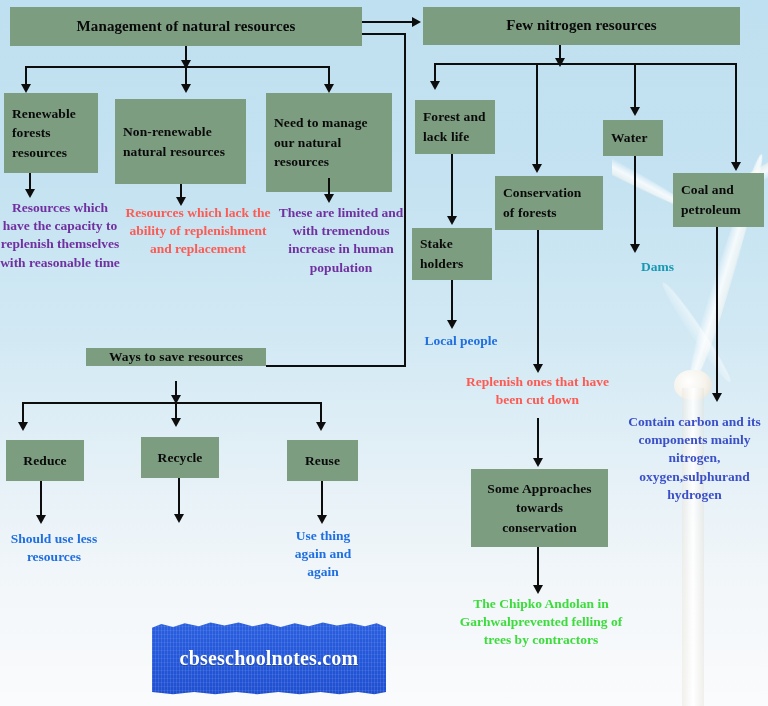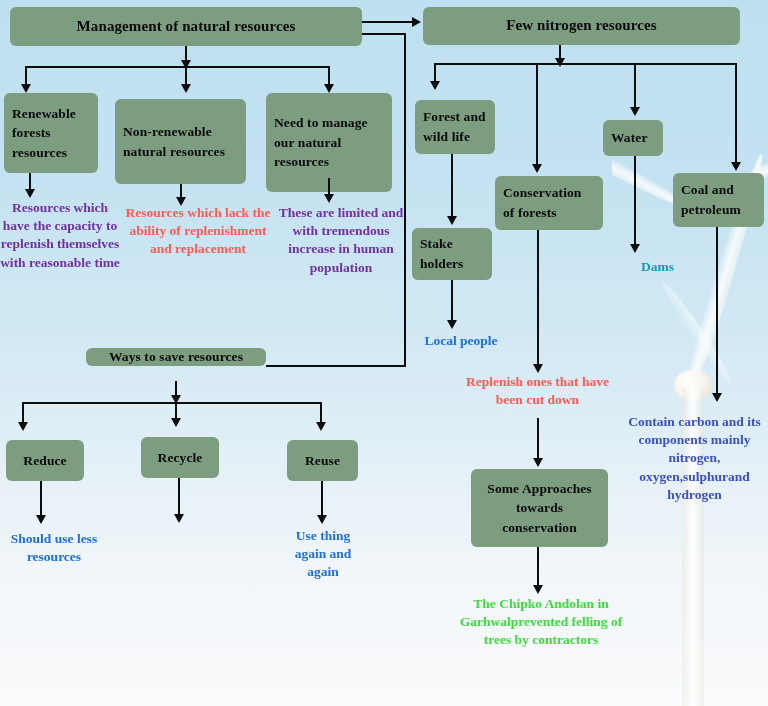--- a/index.html
+++ b/index.html
@@ -61,21 +61,20 @@
     background:#7d9d81;
     color:#0a0a0a;
     font-weight:bold;
     font-size:13.5px;
     line-height:1.45;
     box-sizing:border-box;
     padding:5px 8px;
     display:flex;
     align-items:center;
     letter-spacing:.1px;
-    border-radius:6px;
   }
   .box.center{justify-content:center;text-align:center;}
   .box.left{justify-content:flex-start;text-align:left;}
   
   .note{
     position:absolute;
     font-weight:bold;
     font-size:13.5px;
     line-height:1.35;
     text-align:center;
@@ -211,21 +210,21 @@
 
   <div class="ln v" style="left:536px;top:63px;height:106px;"></div>
   <div class="arrow-d" style="left:532px;top:164px;"></div>
 
   <div class="ln v" style="left:634px;top:63px;height:49px;"></div>
   <div class="arrow-d" style="left:630px;top:107px;"></div>
 
   <div class="ln v" style="left:735px;top:63px;height:104px;"></div>
   <div class="arrow-d" style="left:731px;top:162px;"></div>
 
-  <div class="box left" style="left:415px;top:100px;width:80px;height:54px;">Forest and wild life</div>
+  <div class="box left" style="left:415px;top:100px;width:80px;height:54px;">Forest and lack life</div>
 
   <div class="ln v" style="left:451px;top:154px;height:68px;"></div>
   <div class="arrow-d" style="left:447px;top:216px;"></div>
 
   <div class="box left" style="left:412px;top:228px;width:80px;height:52px;">Stake holders</div>
 
   <div class="ln v" style="left:451px;top:280px;height:46px;"></div>
   <div class="arrow-d" style="left:447px;top:320px;"></div>
 
   <div class="note blue" style="left:406px;top:332px;width:110px;">Local people</div>
@@ -254,14 +253,18 @@
 
   <div class="note teal" style="left:594px;top:258px;width:80px;text-align:right;">Dams</div>
 
   <div class="box left" style="left:673px;top:173px;width:91px;height:54px;">Coal and petroleum</div>
 
   <div class="ln v" style="left:716px;top:227px;height:172px;"></div>
   <div class="arrow-d" style="left:712px;top:393px;"></div>
 
   <div class="note indigo" style="left:621px;top:413px;width:147px;">Contain carbon and its components mainly nitrogen, oxygen,sulphurand hydrogen</div>
 
+  <div id="watermark">
+    <div id="wm-band"></div>
+    <div id="wm-text">cbseschoolnotes.com</div>
+  </div>
 
 </div>
 
 </body></html>

